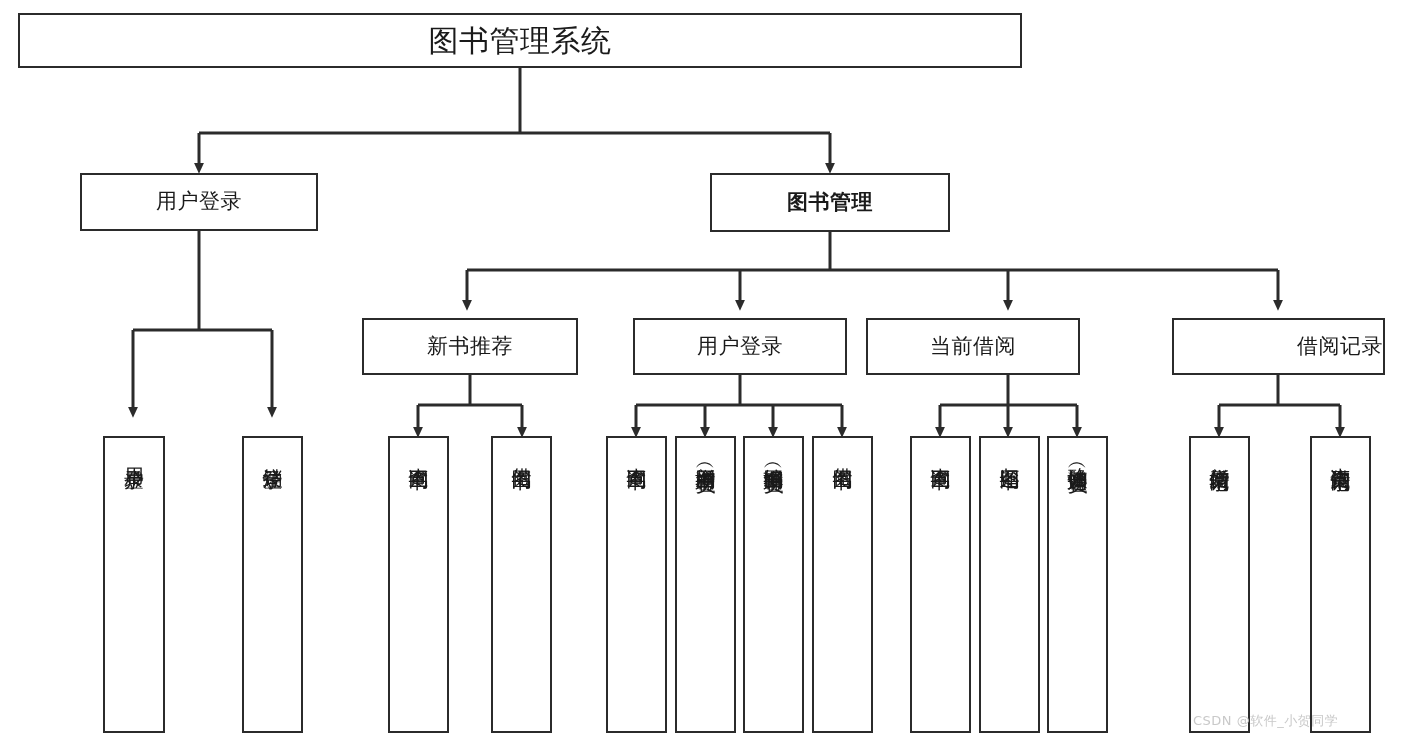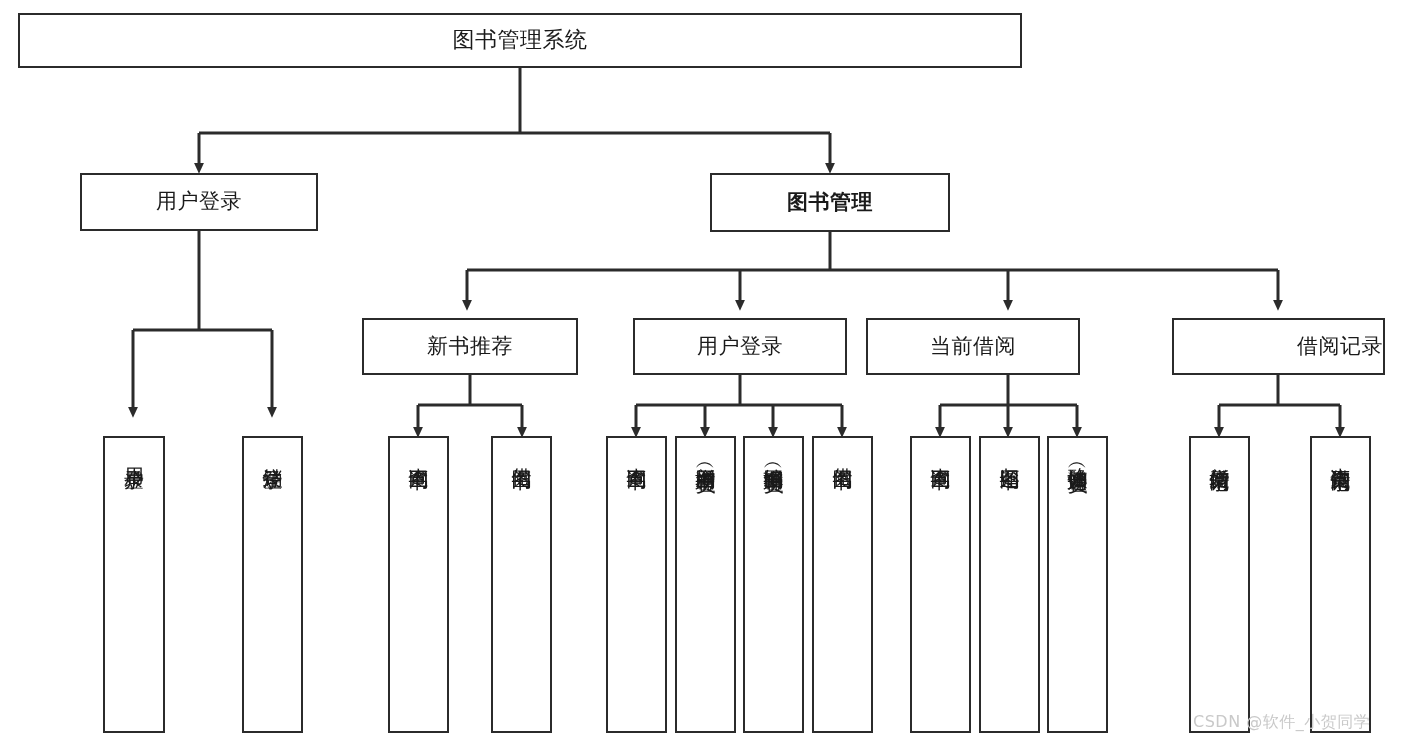--- a/index.html
+++ b/index.html
@@ -40,41 +40,41 @@
     text-align: center;
     line-height: 1.12;
     letter-spacing: 0.5px;
   }
   
   .node.horiz .label {
     font-size: 21px;
     white-space: nowrap;
   }
   .node.root .label {
-    font-size: 22px;
+    font-size: 30px;
     text-align: right;
   }
   
   .node.vert {
     align-items: flex-start;
     justify-content: center;
     padding-top: 14px;
   }
   .node.vert .label {
     writing-mode: vertical-rl;
     text-orientation: upright;
     font-size: 20px;
     line-height: 1.05;
     letter-spacing: 1px;
   }
   #watermark {
     position: absolute;
     left: 1193px;
     top: 712px;
-    font-size: 16px;
+    font-size: 13px;
     color: #c9c9c9;
     white-space: nowrap;
     letter-spacing: 0.5px;
     font-family: "DejaVu Sans", "Liberation Sans", sans-serif;
   }
 </style>
 </head>
 <body>
 
 <div id="canvas">

